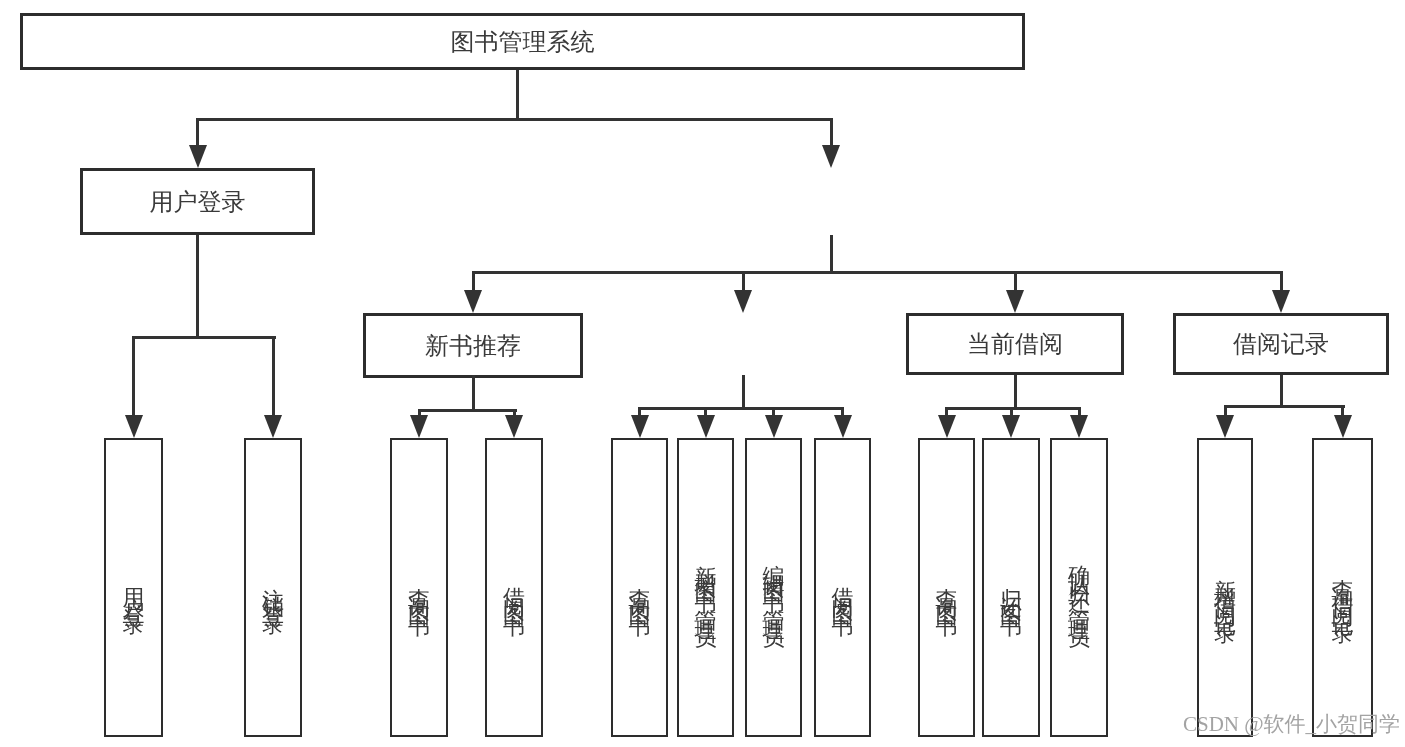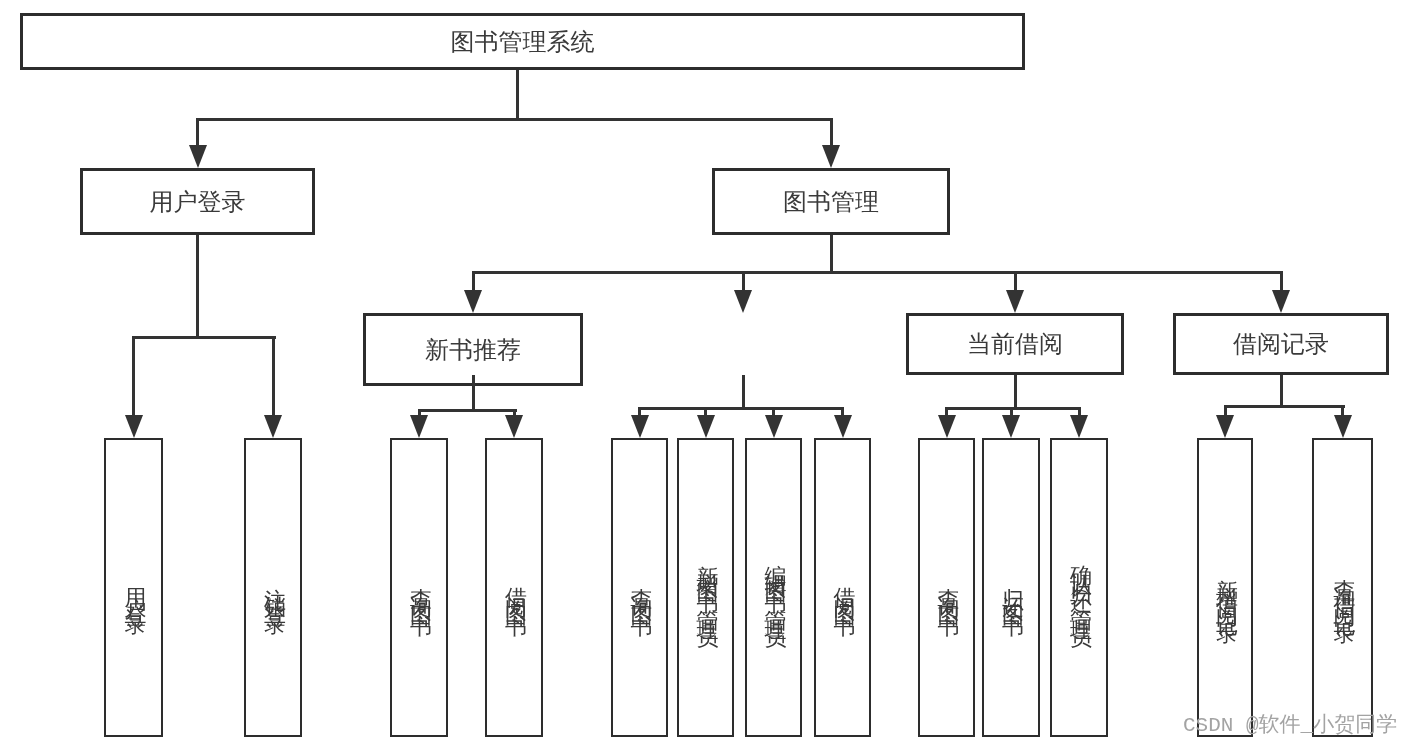--- a/index.html
+++ b/index.html
@@ -1,18 +1,18 @@
 <!DOCTYPE html>
 <html><head>
 <meta charset="utf-8">
 <style>
   html,body{margin:0;padding:0;background:#ffffff;}
   .canvas{
     position:relative;width:1405px;height:747px;background:#ffffff;
-    font-family:Liberation Mono, monospace;color:#3a3a3a;overflow:hidden;
+    font-family:Liberation Serif, serif;color:#3a3a3a;overflow:hidden;
   }
   .box{
     position:absolute;background:#ffffff;border:3px solid #2d2d2d;box-sizing:border-box;
     display:flex;align-items:center;justify-content:center;
     font-size:24px;color:#3a3a3a;white-space:nowrap;
   }
   .vbox{
     writing-mode:vertical-rl;
     font-size:22px;letter-spacing:9px;line-height:1;
     border-width:2.5px;white-space:normal;
@@ -35,41 +35,40 @@
   <div class="box" style="left:20px;top:13px;width:1005px;height:57px;">图书管理系统</div>
 
   <div class="ln" style="left:515.5px;top:70px;width:3px;height:50px;"></div>
   <div class="ln" style="left:196px;top:118px;width:637px;height:3px;"></div>
   <div class="ln" style="left:196px;top:118px;width:3px;height:30px;"></div>
   <div class="tri" style="left:188.5px;top:145px;"></div>
   <div class="ln" style="left:829.5px;top:118px;width:3px;height:30px;"></div>
   <div class="tri" style="left:822px;top:145px;"></div>
 
   <div class="box" style="left:80px;top:168px;width:235px;height:67px;">用户登录</div>
-  <div class="box" style="left:712px;top:168px;width:238px;height:67px;">图书管理</div>
 
   <div class="ln" style="left:196px;top:235px;width:3px;height:103px;"></div>
   <div class="ln" style="left:132px;top:336px;width:144px;height:3px;"></div>
   <div class="ln" style="left:132px;top:336px;width:3px;height:82px;"></div>
   <div class="tri" style="left:124.5px;top:415px;"></div>
   <div class="ln" style="left:271.5px;top:336px;width:3px;height:82px;"></div>
   <div class="tri" style="left:264px;top:415px;"></div>
 
   <div class="ln" style="left:829.5px;top:235px;width:3px;height:39px;"></div>
   <div class="ln" style="left:471.5px;top:271px;width:811px;height:3px;"></div>
   <div class="ln" style="left:471.5px;top:271px;width:3px;height:21px;"></div>
   <div class="tri" style="left:464px;top:290px;"></div>
   <div class="ln" style="left:741.5px;top:271px;width:3px;height:21px;"></div>
   <div class="tri" style="left:734px;top:290px;"></div>
   <div class="ln" style="left:1013.5px;top:271px;width:3px;height:21px;"></div>
   <div class="tri" style="left:1006px;top:290px;"></div>
   <div class="ln" style="left:1279.5px;top:271px;width:3px;height:21px;"></div>
   <div class="tri" style="left:1272px;top:290px;"></div>
 
-  <div class="box" style="left:363px;top:313px;width:220px;height:73px;">新书推荐</div>
+  <div class="box" style="left:363px;top:313px;width:220px;height:65px;">新书推荐</div>
   <div class="box" style="left:906px;top:313px;width:218px;height:62px;">当前借阅</div>
   <div class="box" style="left:1173px;top:313px;width:216px;height:62px;">借阅记录</div>
 
   <div class="ln" style="left:471.5px;top:375px;width:3px;height:36px;"></div>
   <div class="ln" style="left:417.5px;top:409px;width:99px;height:3px;"></div>
   <div class="ln" style="left:417.5px;top:409px;width:3px;height:9px;"></div>
   <div class="tri" style="left:410px;top:415px;"></div>
   <div class="ln" style="left:512.5px;top:409px;width:3px;height:9px;"></div>
   <div class="tri" style="left:505px;top:415px;"></div>
 

